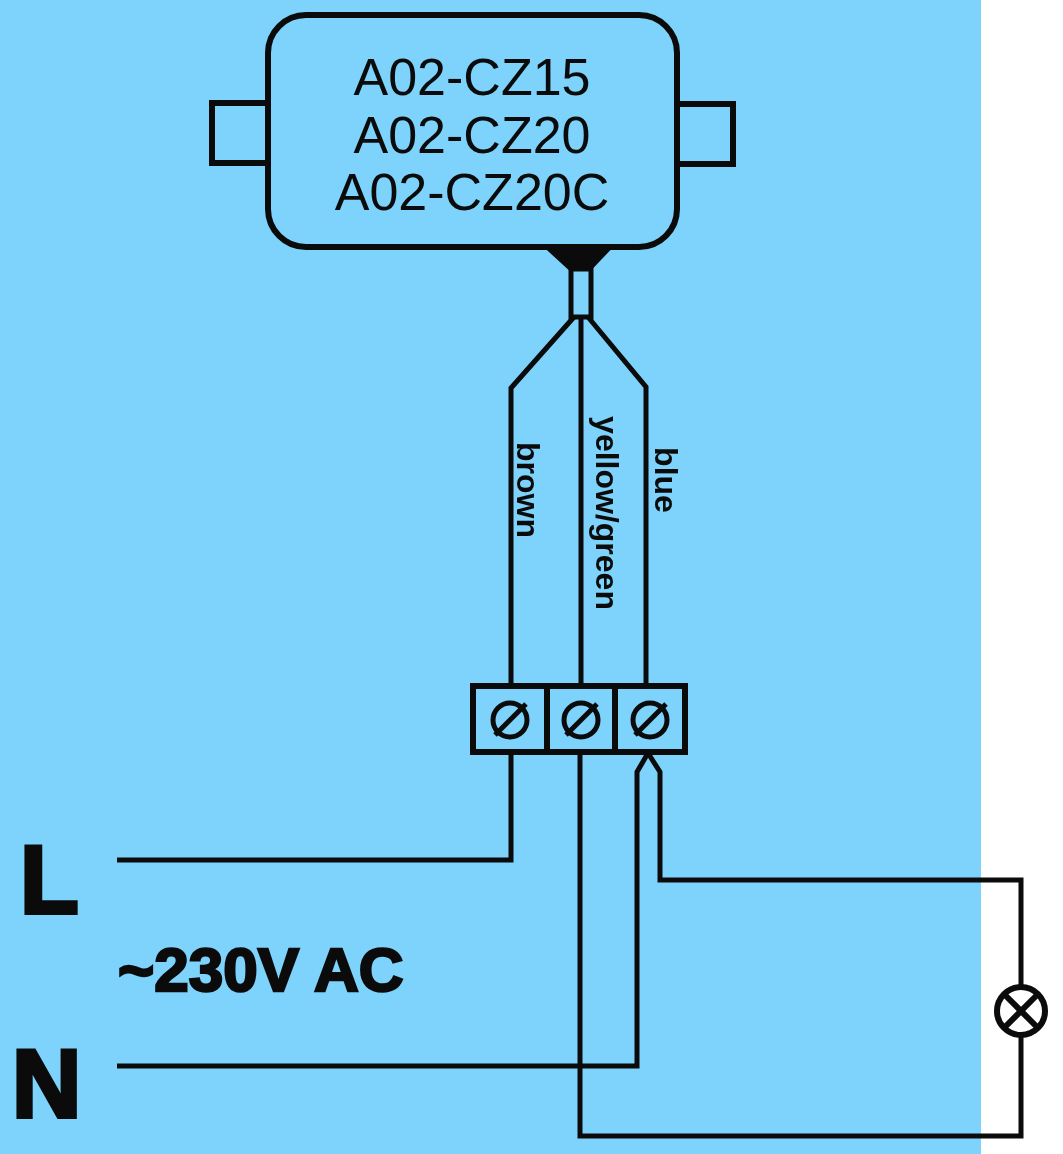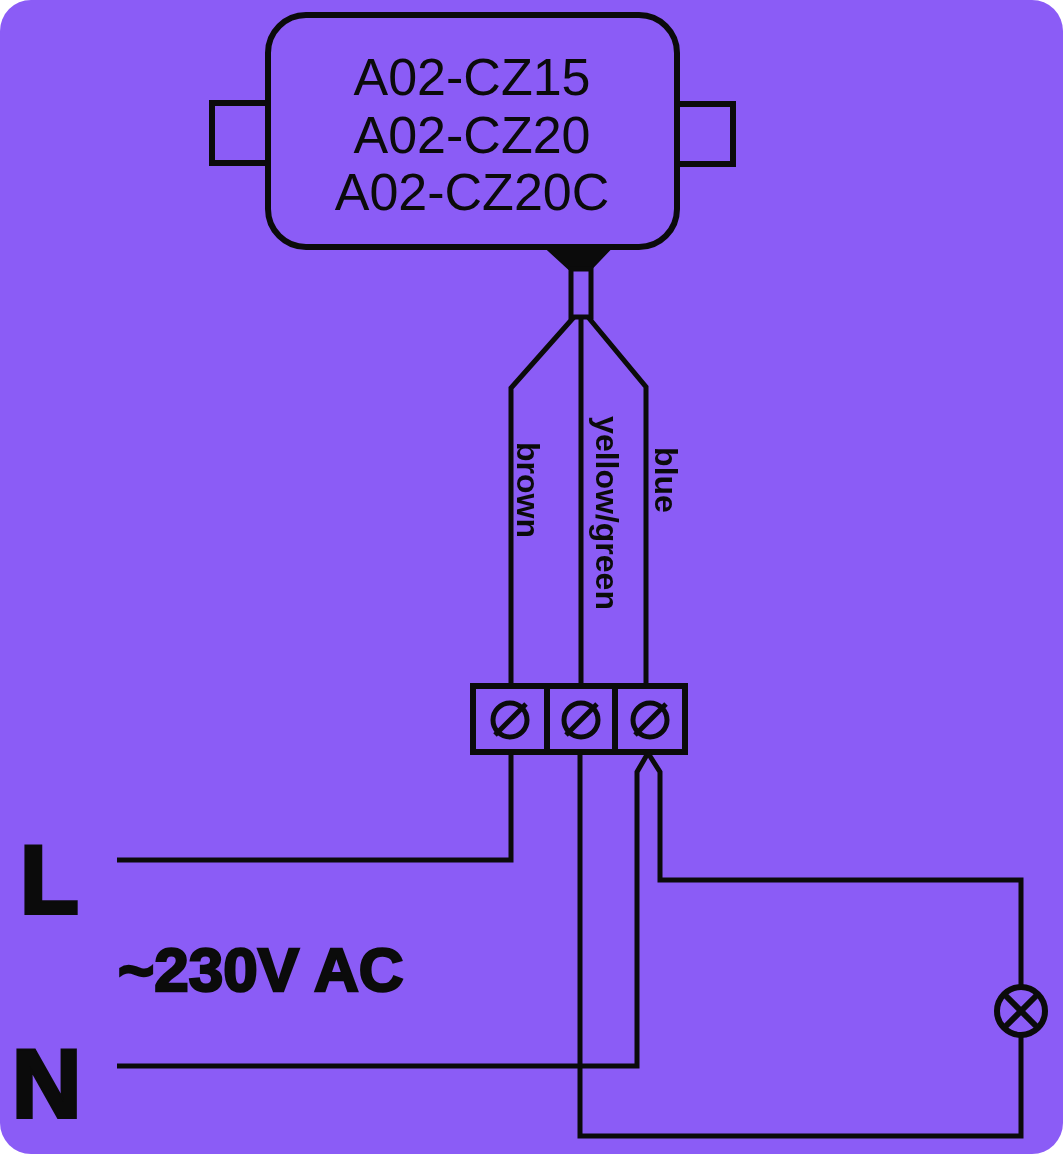--- a/index.html
+++ b/index.html
@@ -2,25 +2,24 @@
 <html><head>
 <meta charset="utf-8">
 <style>
   html, body {
     margin: 0;
     padding: 0;
     background: #ffffff;
   }
   .stage {
     position: relative;
-    width: 1063px;
+    width: 981px;
     height: 1154px;
-    background: #8b5cf6;
+    background: #7dd3fc;
     font-family: "Liberation Sans", sans-serif;
-    border-radius: 31px;
   }
   svg { display: block; }
   .shape {
     fill: none;
     stroke: #0b0b0b;
   }
   .lbl {
     fill: #0b0b0b;
     font-family: "Liberation Sans", sans-serif;
   }

